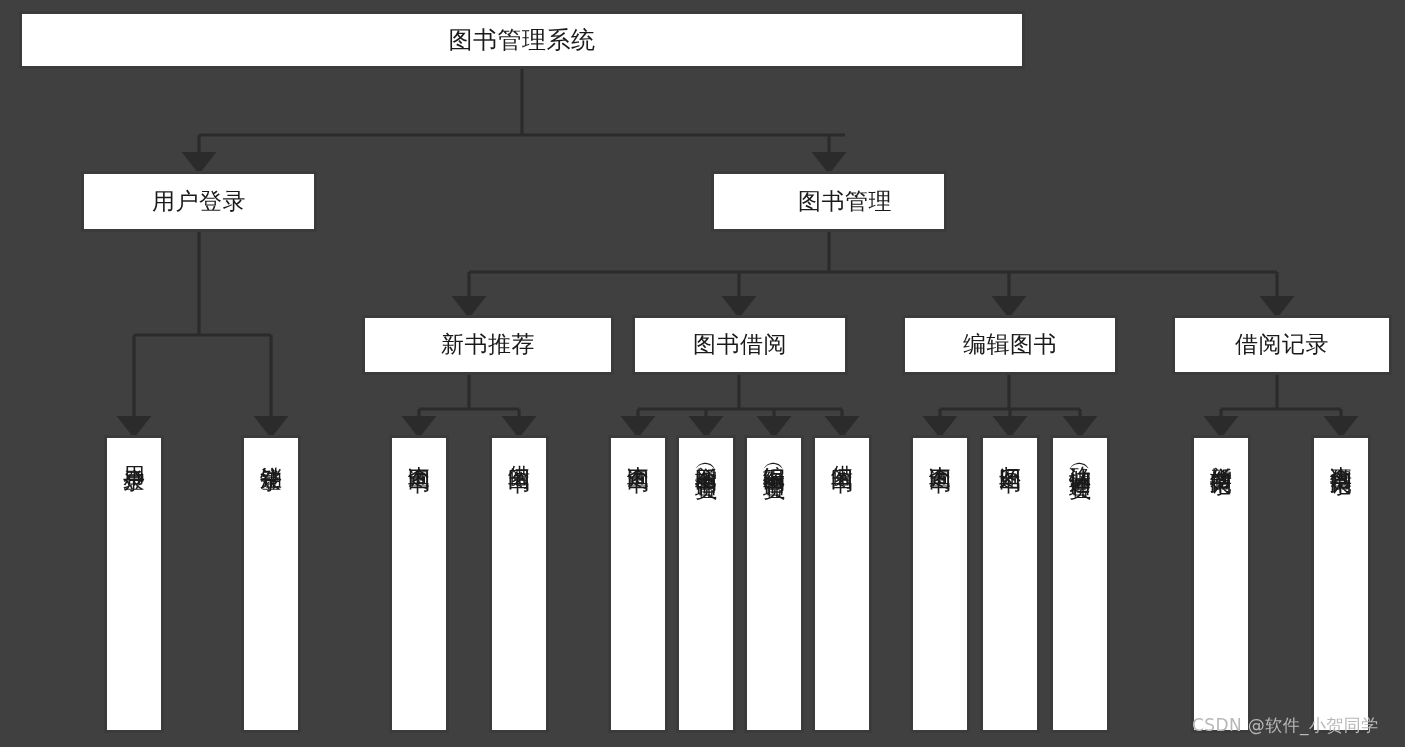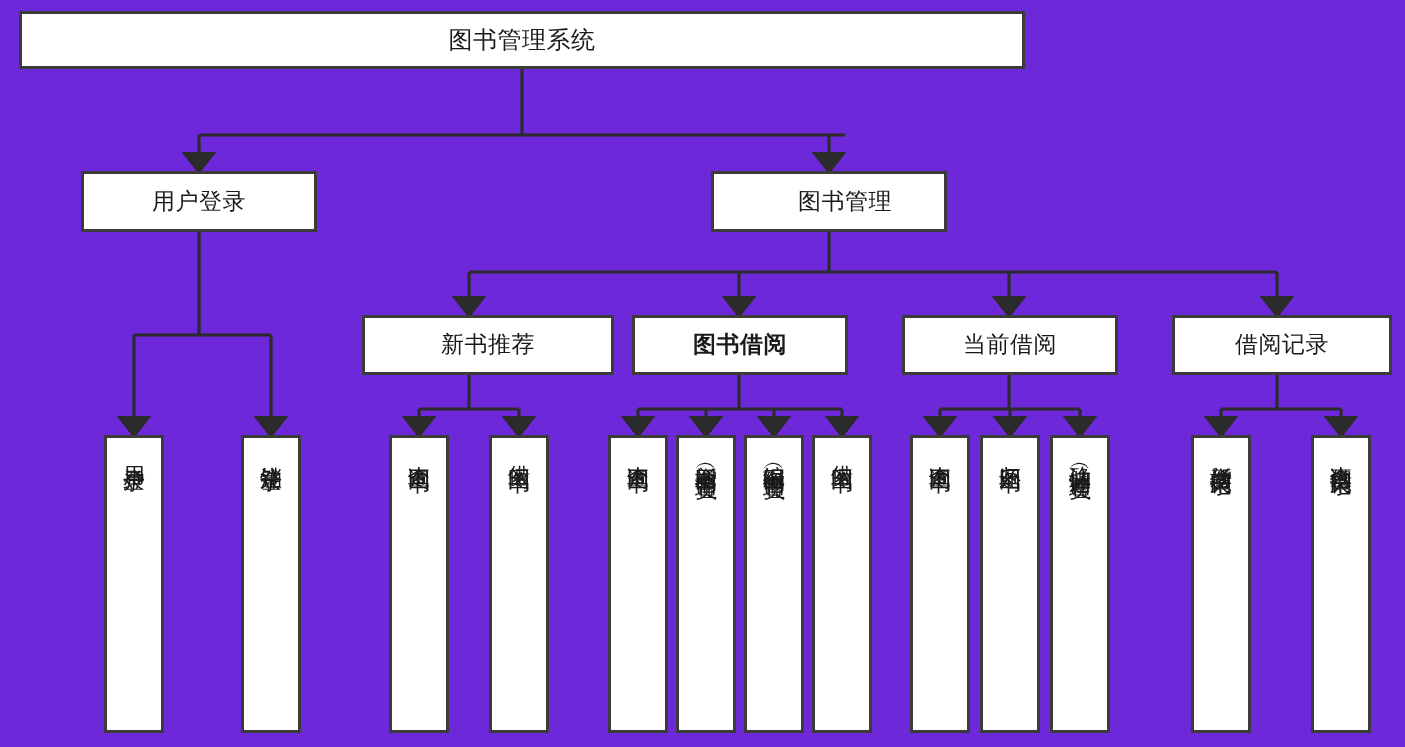--- a/index.html
+++ b/index.html
@@ -7,21 +7,21 @@
     padding: 0;
     background: #ffffff;
   }
   body {
     font-family: "DejaVu Sans", "Liberation Sans", sans-serif;
   }
   #canvas {
     position: relative;
     width: 1405px;
     height: 747px;
-    background: #6d28d9;
+    background: #404040;
     overflow: hidden;
   }
   #diagram-svg {
     position: absolute;
     left: 0;
     top: 0;
     width: 1405px;
     height: 747px;
   }
   .node {
@@ -126,25 +126,25 @@
   <div class="node" style="left:81px; top:171px; width:236px; height:61px;">
     <span class="label-h">用户登录</span>
   </div>
   <div class="node" style="left:711px; top:171px; width:236px; height:61px;padding-left:32px;">
     <span class="label-h">图书管理</span>
   </div>
 
   <div class="node" style="left:362px; top:315px; width:252px; height:60px;">
     <span class="label-h">新书推荐</span>
   </div>
-  <div class="node" style="left:632px; top:315px; width:216px; height:60px;font-weight:bold;">
+  <div class="node" style="left:632px; top:315px; width:216px; height:60px;">
     <span class="label-h">图书借阅</span>
   </div>
   <div class="node" style="left:902px; top:315px; width:216px; height:60px;">
-    <span class="label-h">当前借阅</span>
+    <span class="label-h">编辑图书</span>
   </div>
   <div class="node" style="left:1172px; top:315px; width:220px; height:60px;">
     <span class="label-h">借阅记录</span>
   </div>
 
   <div class="node vertical" style="left:104px; top:435px; width:60px; height:298px;">
     <span class="label-v">用户登录</span>
   </div>
   <div class="node vertical" style="left:241px; top:435px; width:60px; height:298px;">
     <span class="label-v">注销登录</span>
@@ -180,14 +180,15 @@
     <span class="label-v">确认归还（管理员）</span>
   </div>
 
   <div class="node vertical" style="left:1191px; top:435px; width:60px; height:298px;">
     <span class="label-v">新增借阅记录</span>
   </div>
   <div class="node vertical" style="left:1311px; top:435px; width:60px; height:298px;">
     <span class="label-v">查询借阅记录</span>
   </div>
 
+  <div id="watermark">CSDN @软件_小贺同学</div>
 
 </div>
 
 </body></html>

